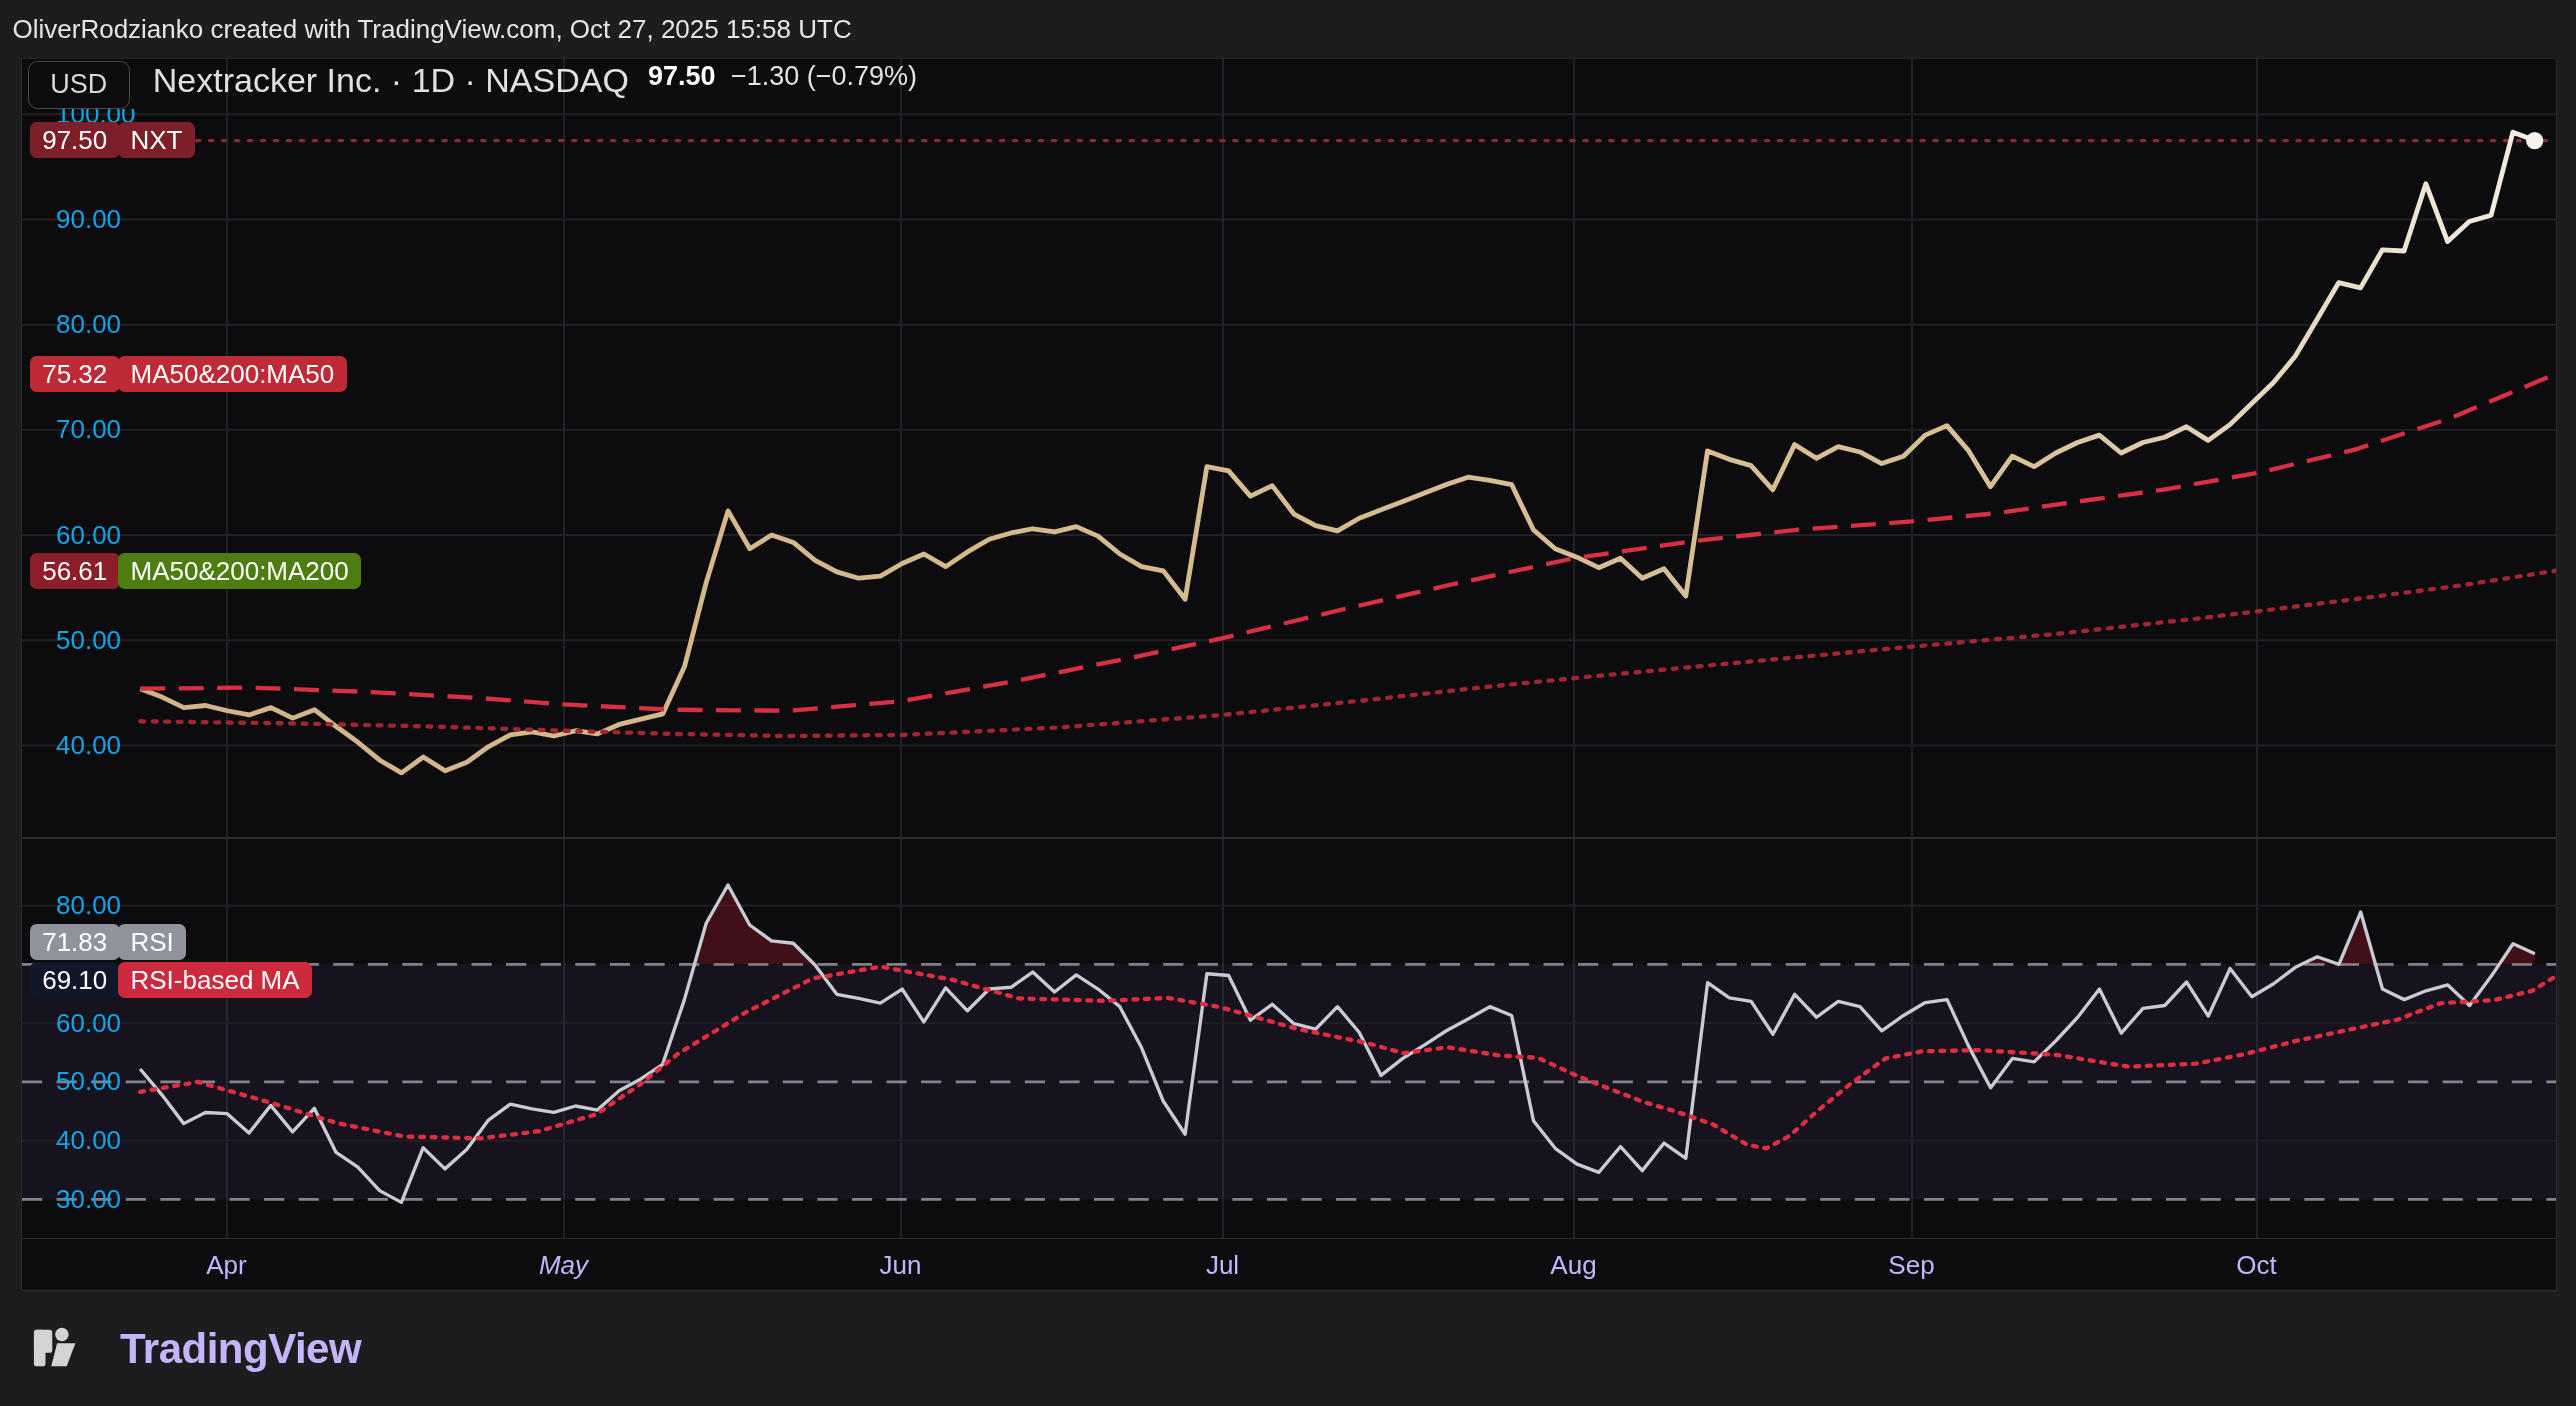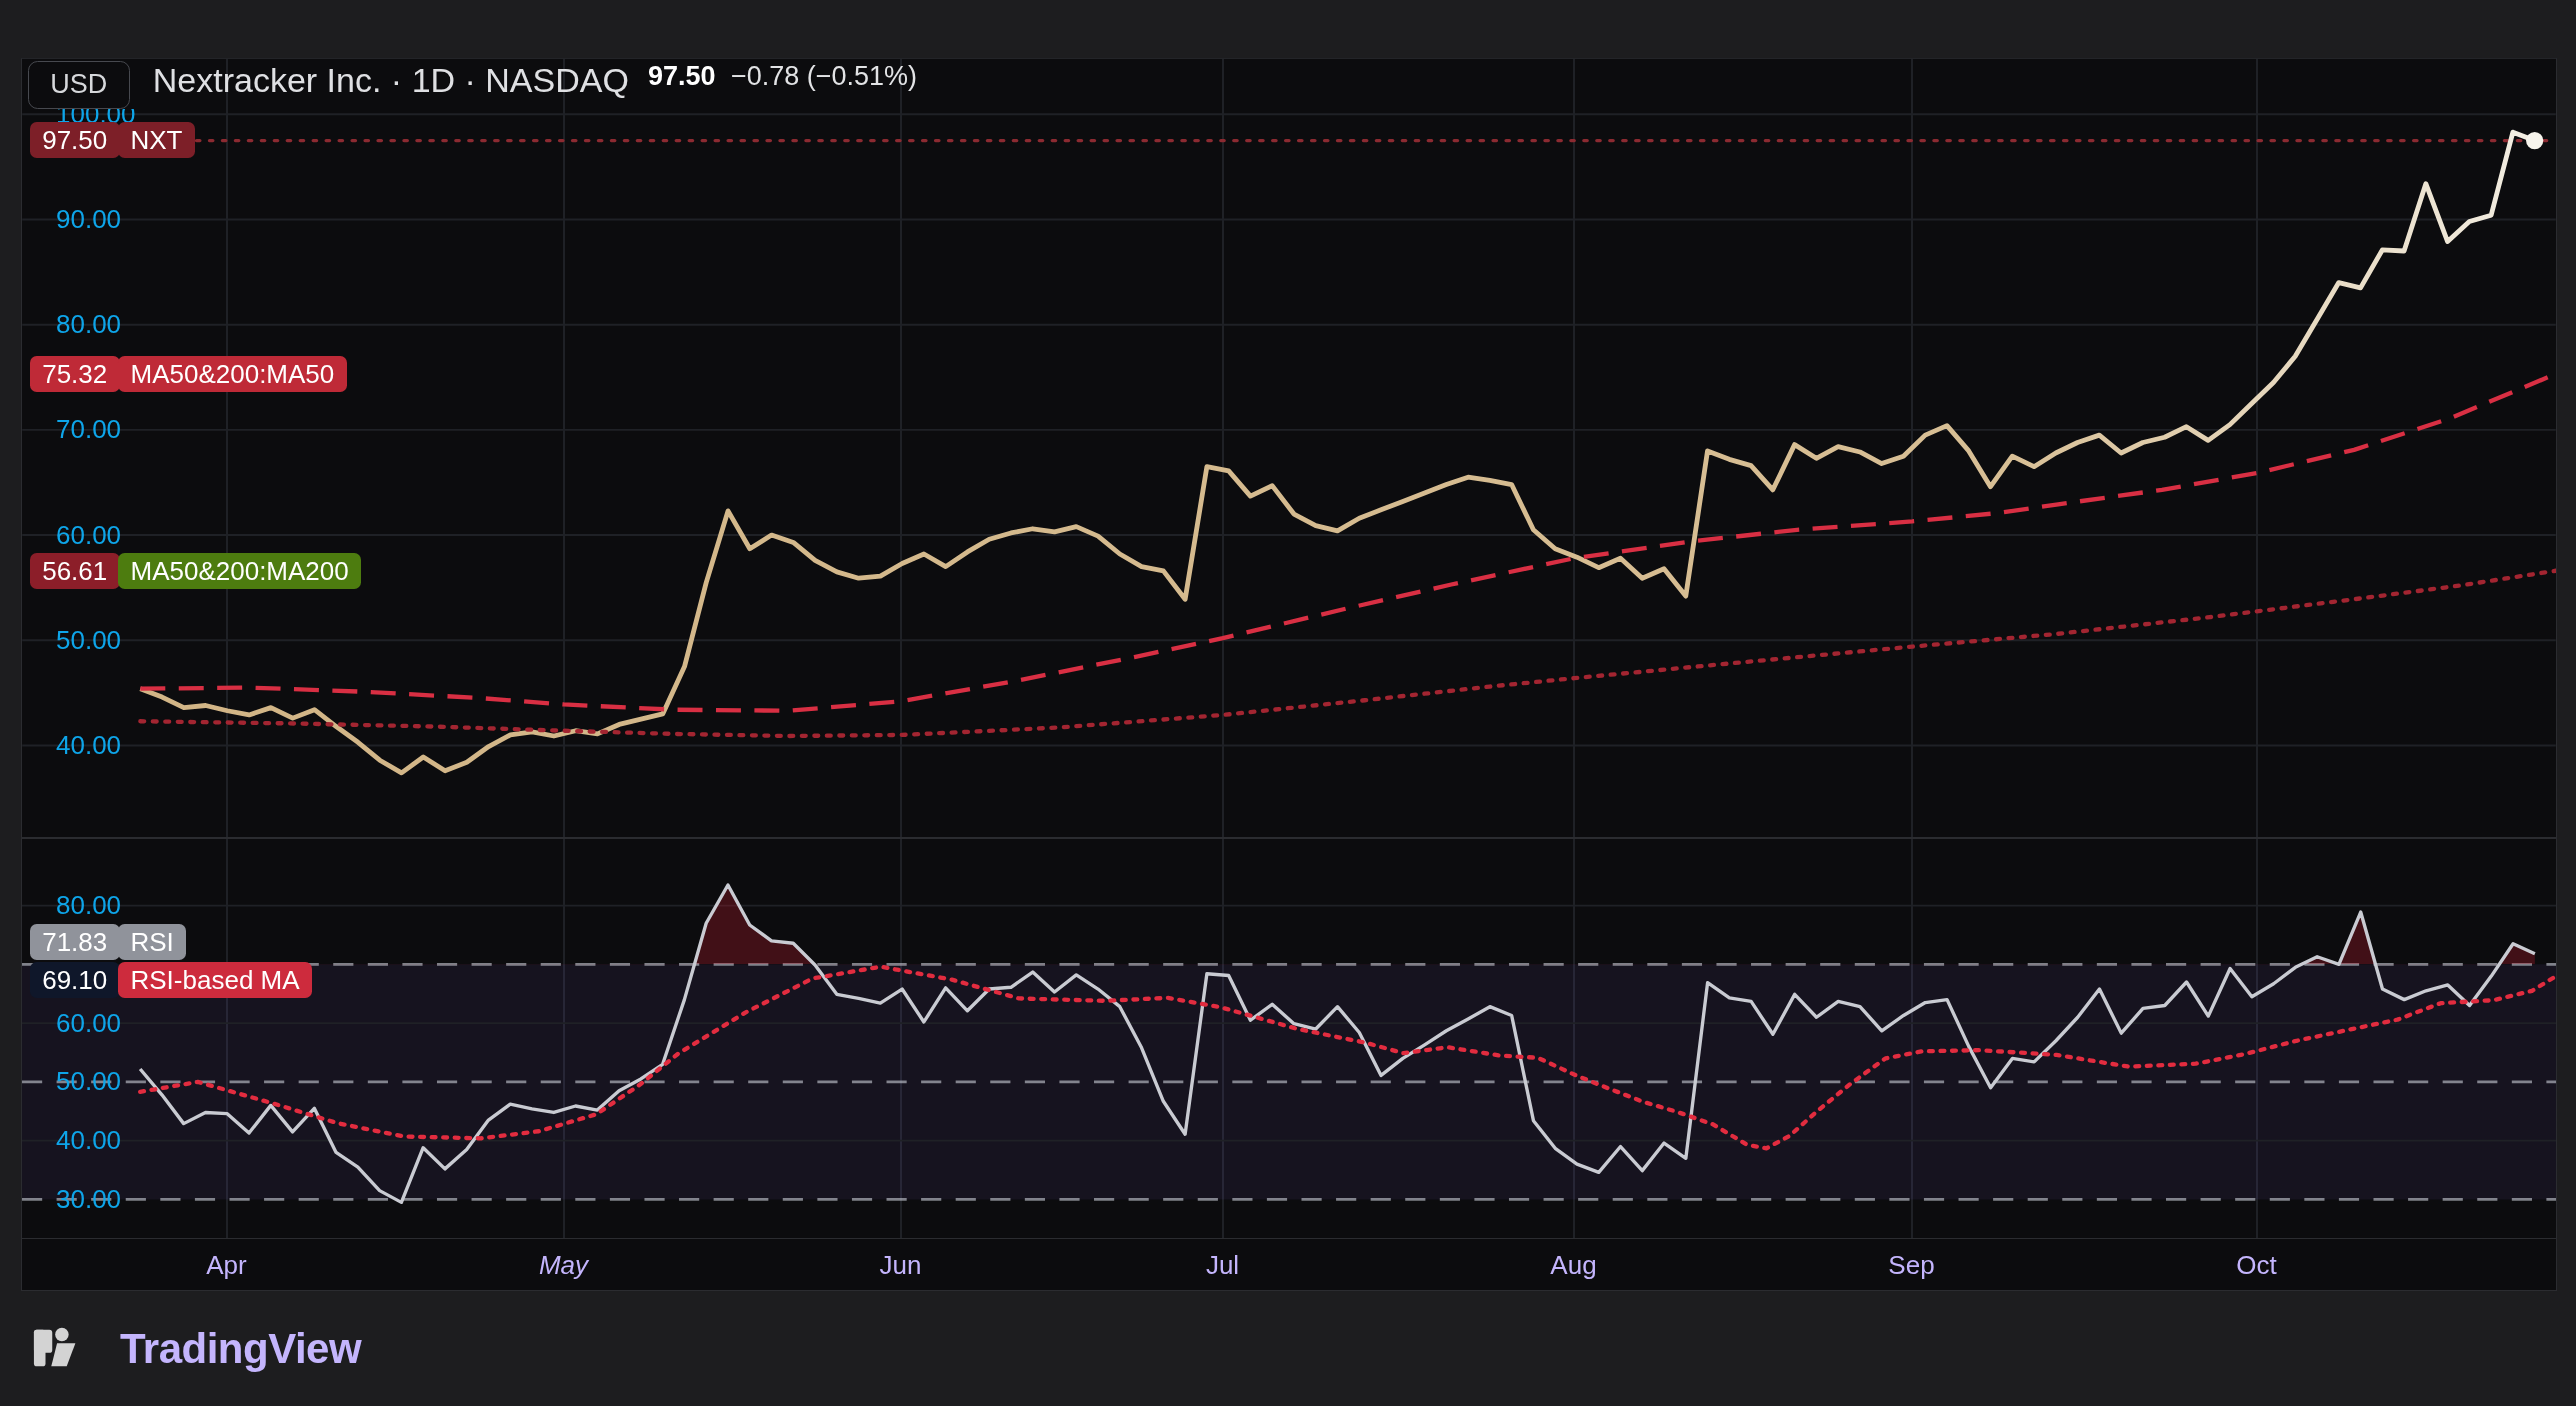--- a/index.html
+++ b/index.html
@@ -32,20 +32,21 @@
   #last-price{margin-left:19px;color:#ffffff;font-size:27px;font-weight:600;}
   #price-change{margin-left:15.4px;color:#e2e3e5;font-size:27px;}
   
   #logo{position:absolute;left:32px;top:1320px;display:flex;align-items:center;cursor:pointer;}
   #logo-text{color:#c4b5fd;font-size:42px;font-weight:700;margin-left:34px;letter-spacing:-0.5px;}
 </style>
 </head>
 <body>
 
 <div id="app">
+  <div id="topbar">OliverRodzianko created with TradingView.com, Oct 27, 2025 15:58 UTC</div>
 
   <div id="chart">
     <div id="vgrids">
         <div class="vgrid" style="left: 204px; top: 0px; height: 1179px;"></div>
         <div class="vgrid" style="left: 541px; top: 0px; height: 1179px;"></div>
         <div class="vgrid" style="left: 878px; top: 0px; height: 1179px;"></div>
         <div class="vgrid" style="left: 1200px; top: 0px; height: 1179px;"></div>
         <div class="vgrid" style="left: 1551px; top: 0px; height: 1179px;"></div>
         <div class="vgrid" style="left: 1889px; top: 0px; height: 1179px;"></div>
         <div class="vgrid" style="left: 2234px; top: 0px; height: 1179px;"></div>
@@ -125,21 +126,21 @@
         <div class="month-label" style="left: 1201px;">Jul</div>
         <div class="month-label" style="left: 1552px;">Aug</div>
         <div class="month-label" style="left: 1890px;">Sep</div>
         <div class="month-label" style="left: 2235px;">Oct</div>
       </div>
 
     <div id="header">
       <div id="usd-btn">USD</div>
       <div id="symbol-title">Nextracker Inc. · 1D · NASDAQ</div>
       <div id="last-price">97.50</div>
-      <div id="price-change">−0.78 (−0.51%)</div>
+      <div id="price-change">−1.30 (−0.79%)</div>
     </div>
   </div>
 
   <div id="logo">
     <span>
       <svg width="54" height="54" viewBox="0 0 56 56">
         <rect x="2" y="10" width="19" height="24" rx="3" fill="#d3d3d3"></rect>
         <rect x="2" y="10" width="12" height="38" rx="3" fill="#d3d3d3"></rect>
         <circle cx="31" cy="15" r="7" fill="#d3d3d3"></circle>
         <polygon points="26,24 45,24 36,48 20,48" fill="#d3d3d3"></polygon>

